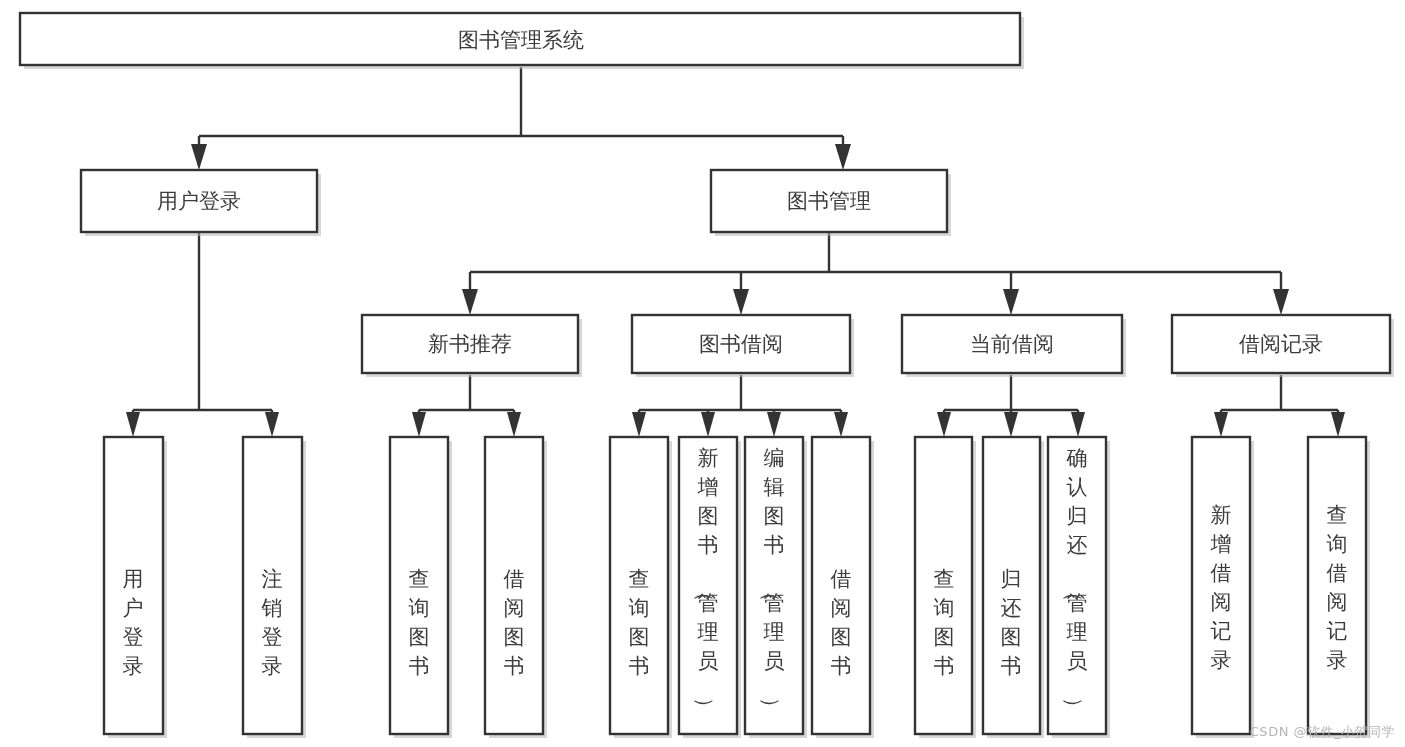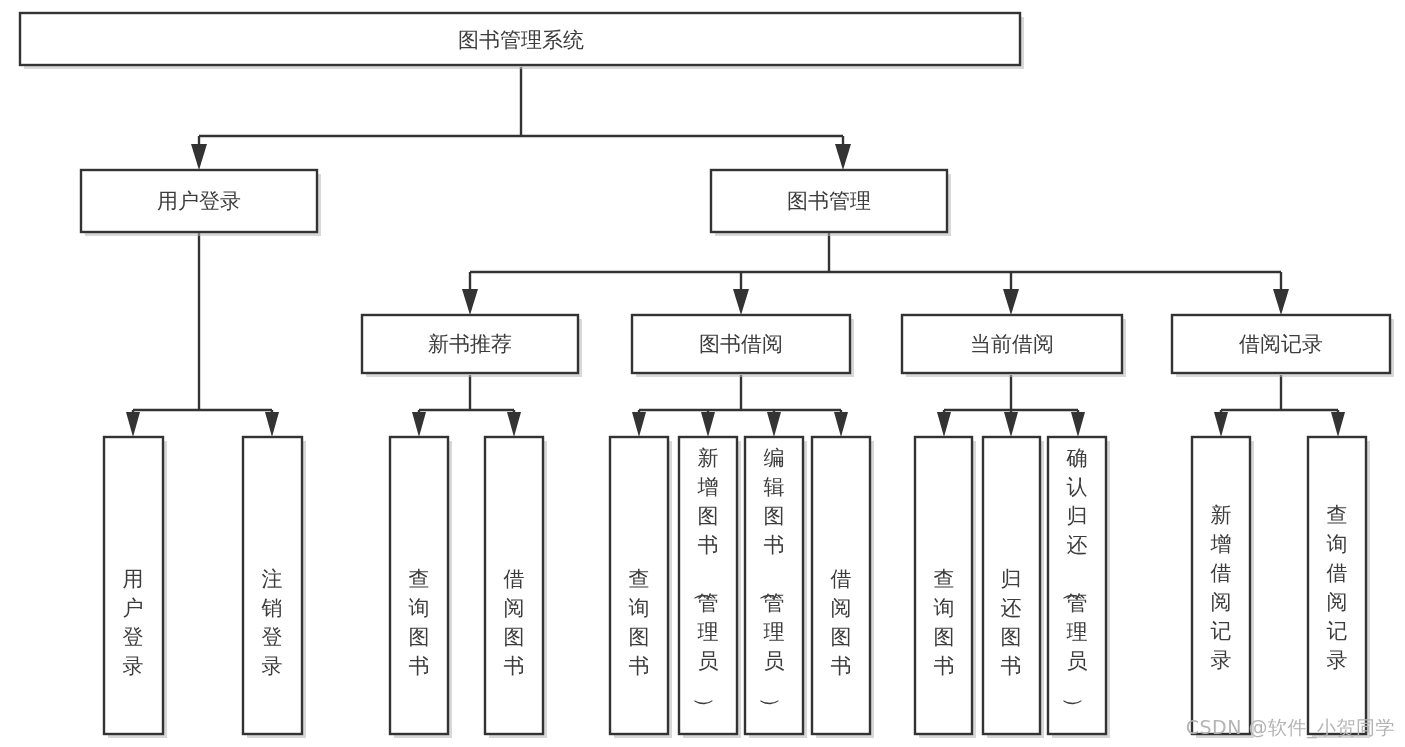--- a/index.html
+++ b/index.html
@@ -57,21 +57,21 @@
     fill: #3c3c3c;
     font-family: "DejaVu Sans", "Liberation Sans", sans-serif;
     font-size: 21px;
     text-anchor: middle;
   }
   .watermark {
     position: absolute;
     right: 10px;
     bottom: 6px;
     font-family: "DejaVu Sans", "Liberation Sans", sans-serif;
-    font-size: 19px;
+    font-size: 13px;
     color: #b4b4b4;
     white-space: nowrap;
     letter-spacing: 0.5px;
     user-select: none;
     margin-top: 24px;
   }
 </style>
 </head>
 <body>
 

